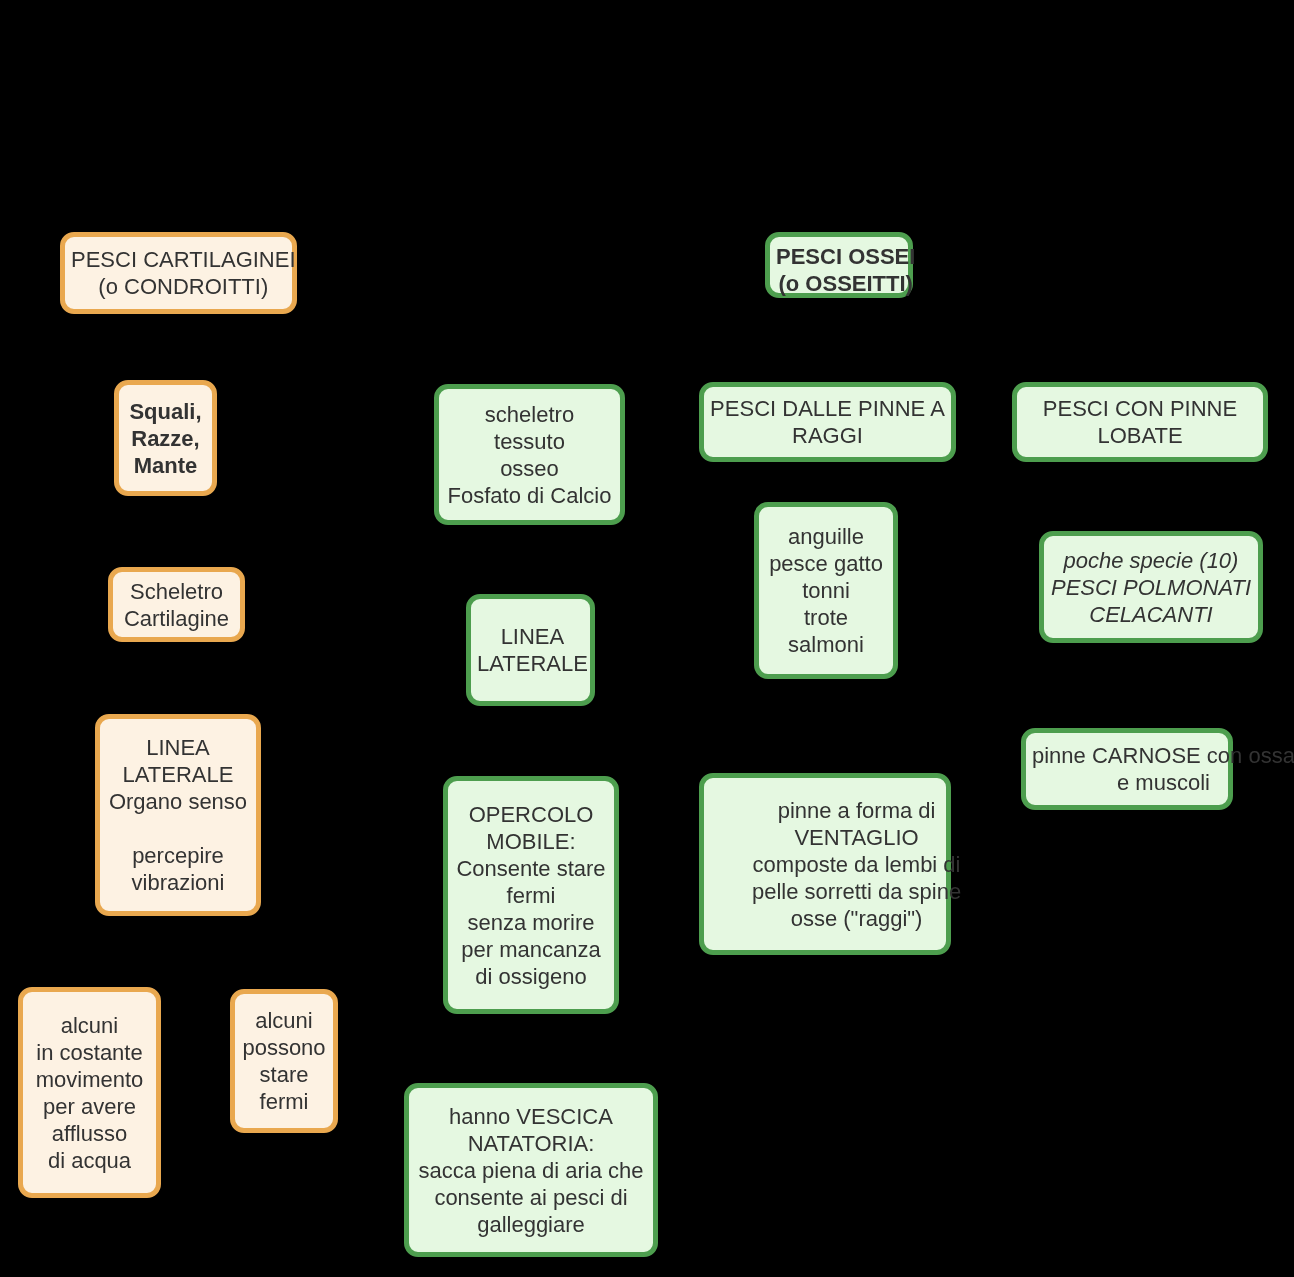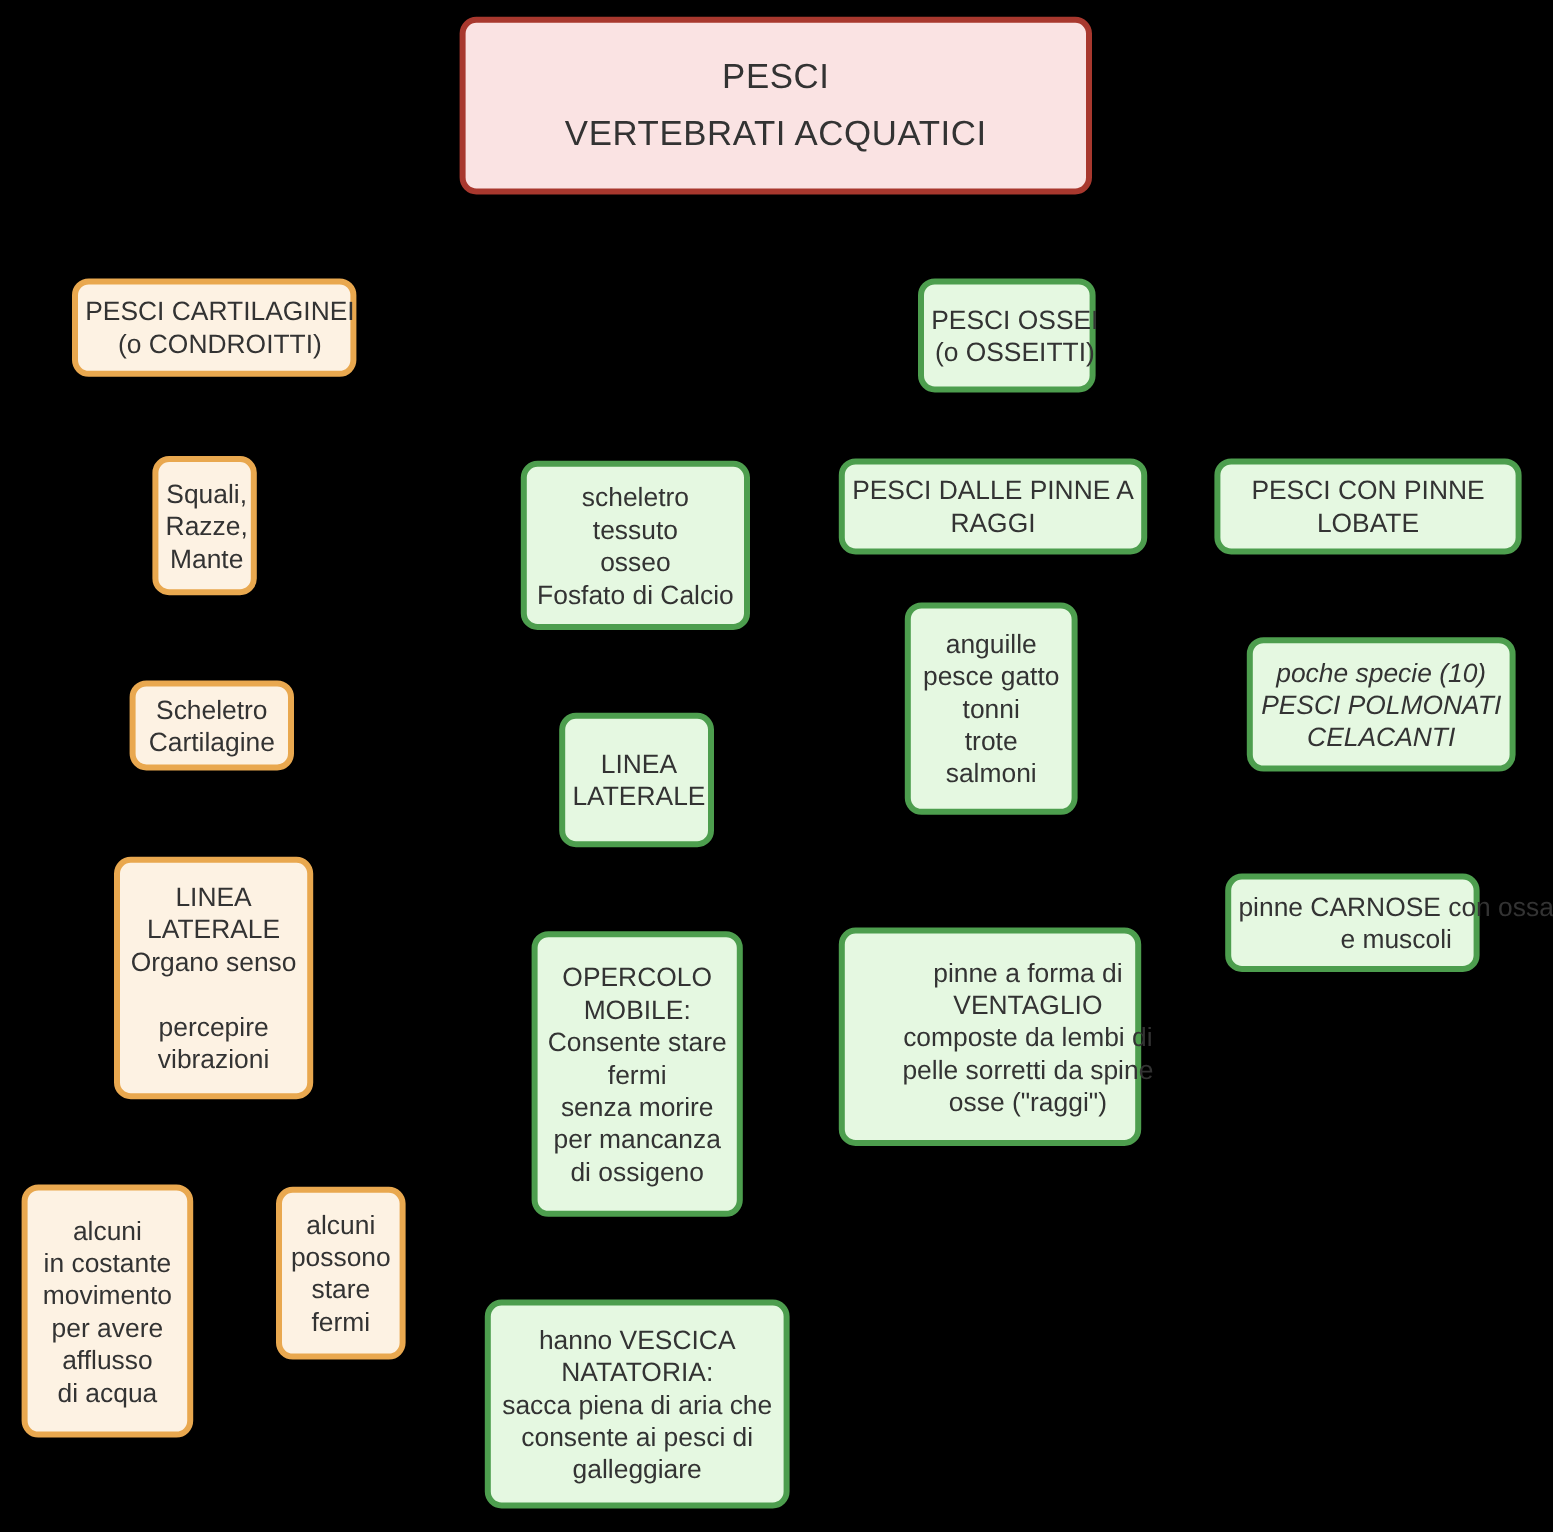--- a/index.html
+++ b/index.html
@@ -34,30 +34,28 @@
     font-size: 29px;
     line-height: 48px;
     letter-spacing: 0.5px;
   }
 </style>
 </head>
 <body>
 
 <div class="map">
 
-  <div class="node red title-node" style="left:383px; top:14px; width:527px; height:148px;">PESCI
-VERTEBRATI ACQUATICI</div>
 
   <div class="node orange" style="left:60px; top:232px; width:237px; height:82px;">PESCI CARTILAGINEI
 (o CONDROITTI)</div>
 
-  <div class="node green" style="left:765px; top:232px; width:148px; height:95px;">PESCI OSSEI
+  <div class="node green" style="left:765px; top:232px; width:148px; height:66px;font-weight:bold;">PESCI OSSEI
 (o OSSEITTI)</div>
 
-  <div class="node orange" style="left:127px; top:380px; width:87px; height:116px;">Squali,
+  <div class="node orange" style="left:114px; top:380px; width:103px; height:116px;font-weight:bold;">Squali,
 Razze,
 Mante</div>
 
   <div class="node green" style="left:434px; top:384px; width:191px; height:141px;">scheletro
 tessuto
 osseo
 Fosfato di Calcio</div>
 
   <div class="node green" style="left:699px; top:382px; width:257px; height:80px;">PESCI DALLE PINNE A
 RAGGI</div>

